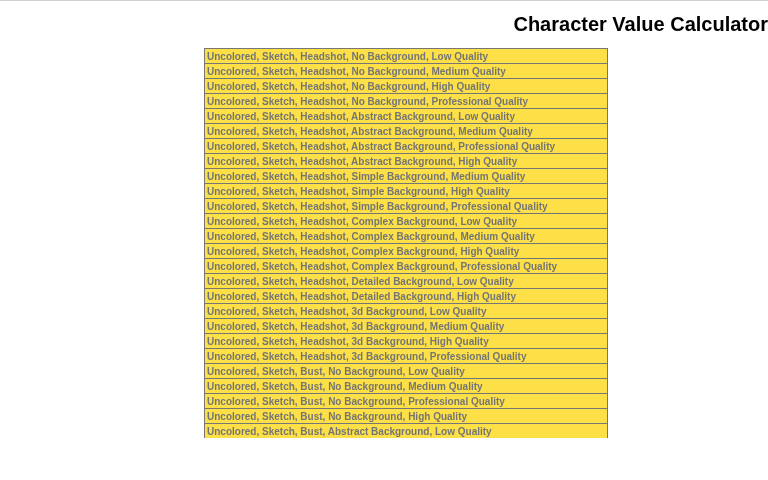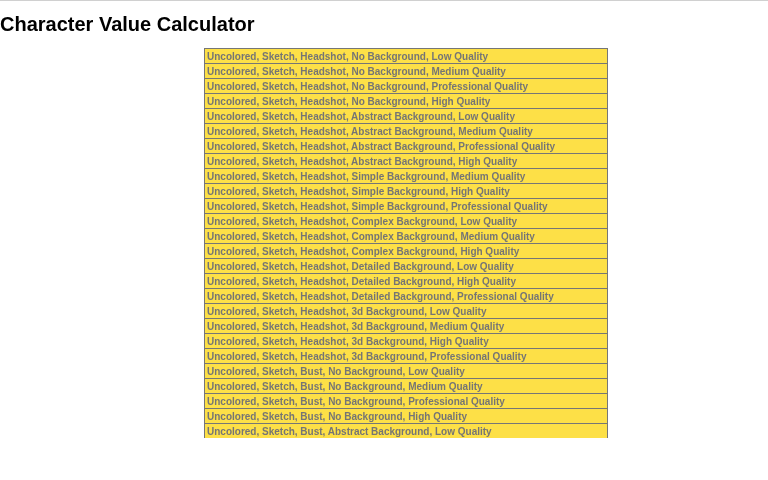--- a/index.html
+++ b/index.html
@@ -3,21 +3,21 @@
   <meta charset="utf-8">
   <style>
     html, body { margin: 0; padding: 0; background: #ffffff; }
     body {
       width: 768px; height: 480px; overflow: hidden;
       border-top: 1px solid #d0d0d0;
       box-sizing: border-box;
       font-family: "Liberation Sans", sans-serif;
     }
     .title {
-      text-align: left;
+      text-align: right;
       font-size: 20px;
       font-weight: bold;
       color: #000;
       margin: 0;
       padding-top: 12px;
       height: 35px;
       line-height: 22px;
     }
     .list {
       position: absolute;
@@ -47,35 +47,35 @@
     .option::placeholder { color: #757575; }
   </style>
 </head>
 <body>
 
 <h1 class="title">Character Value Calculator</h1>
 
 <div class="list">
   <input class="option" type="text" placeholder="Uncolored, Sketch, Headshot, No Background, Low Quality" style="">
   <input class="option" type="text" placeholder="Uncolored, Sketch, Headshot, No Background, Medium Quality" style="">
+  <input class="option" type="text" placeholder="Uncolored, Sketch, Headshot, No Background, High Quality" style="">
   <input class="option" type="text" placeholder="Uncolored, Sketch, Headshot, No Background, Professional Quality" style="">
-  <input class="option" type="text" placeholder="Uncolored, Sketch, Headshot, No Background, High Quality" style="">
   <input class="option" type="text" placeholder="Uncolored, Sketch, Headshot, Abstract Background, Low Quality" style="">
   <input class="option" type="text" placeholder="Uncolored, Sketch, Headshot, Abstract Background, Medium Quality" style="">
   <input class="option" type="text" placeholder="Uncolored, Sketch, Headshot, Abstract Background, Professional Quality" style="">
   <input class="option" type="text" placeholder="Uncolored, Sketch, Headshot, Abstract Background, High Quality" style="">
   <input class="option" type="text" placeholder="Uncolored, Sketch, Headshot, Simple Background, Medium Quality" style="">
   <input class="option" type="text" placeholder="Uncolored, Sketch, Headshot, Simple Background, High Quality" style="">
   <input class="option" type="text" placeholder="Uncolored, Sketch, Headshot, Simple Background, Professional Quality" style="">
   <input class="option" type="text" placeholder="Uncolored, Sketch, Headshot, Complex Background, Low Quality" style="">
   <input class="option" type="text" placeholder="Uncolored, Sketch, Headshot, Complex Background, Medium Quality" style="">
   <input class="option" type="text" placeholder="Uncolored, Sketch, Headshot, Complex Background, High Quality" style="">
+  <input class="option" type="text" placeholder="Uncolored, Sketch, Headshot, Complex Background, Professional Quality" style="">
   <input class="option" type="text" placeholder="Uncolored, Sketch, Headshot, Detailed Background, Low Quality" style="">
   <input class="option" type="text" placeholder="Uncolored, Sketch, Headshot, Detailed Background, High Quality" style="">
-  <input class="option" type="text" placeholder="Uncolored, Sketch, Headshot, Detailed Background, Professional Quality" style="">
   <input class="option" type="text" placeholder="Uncolored, Sketch, Headshot, 3d Background, Low Quality" style="">
   <input class="option" type="text" placeholder="Uncolored, Sketch, Headshot, 3d Background, Medium Quality" style="">
   <input class="option" type="text" placeholder="Uncolored, Sketch, Headshot, 3d Background, High Quality" style="">
   <input class="option" type="text" placeholder="Uncolored, Sketch, Headshot, 3d Background, Professional Quality" style="">
   <input class="option" type="text" placeholder="Uncolored, Sketch, Bust, No Background, Low Quality" style="">
   <input class="option" type="text" placeholder="Uncolored, Sketch, Bust, No Background, Medium Quality" style="">
   <input class="option" type="text" placeholder="Uncolored, Sketch, Bust, No Background, Professional Quality" style="">
   <input class="option" type="text" placeholder="Uncolored, Sketch, Bust, No Background, High Quality" style="">
   <input class="option" type="text" placeholder="Uncolored, Sketch, Bust, Abstract Background, Low Quality" style="">
 </div>

